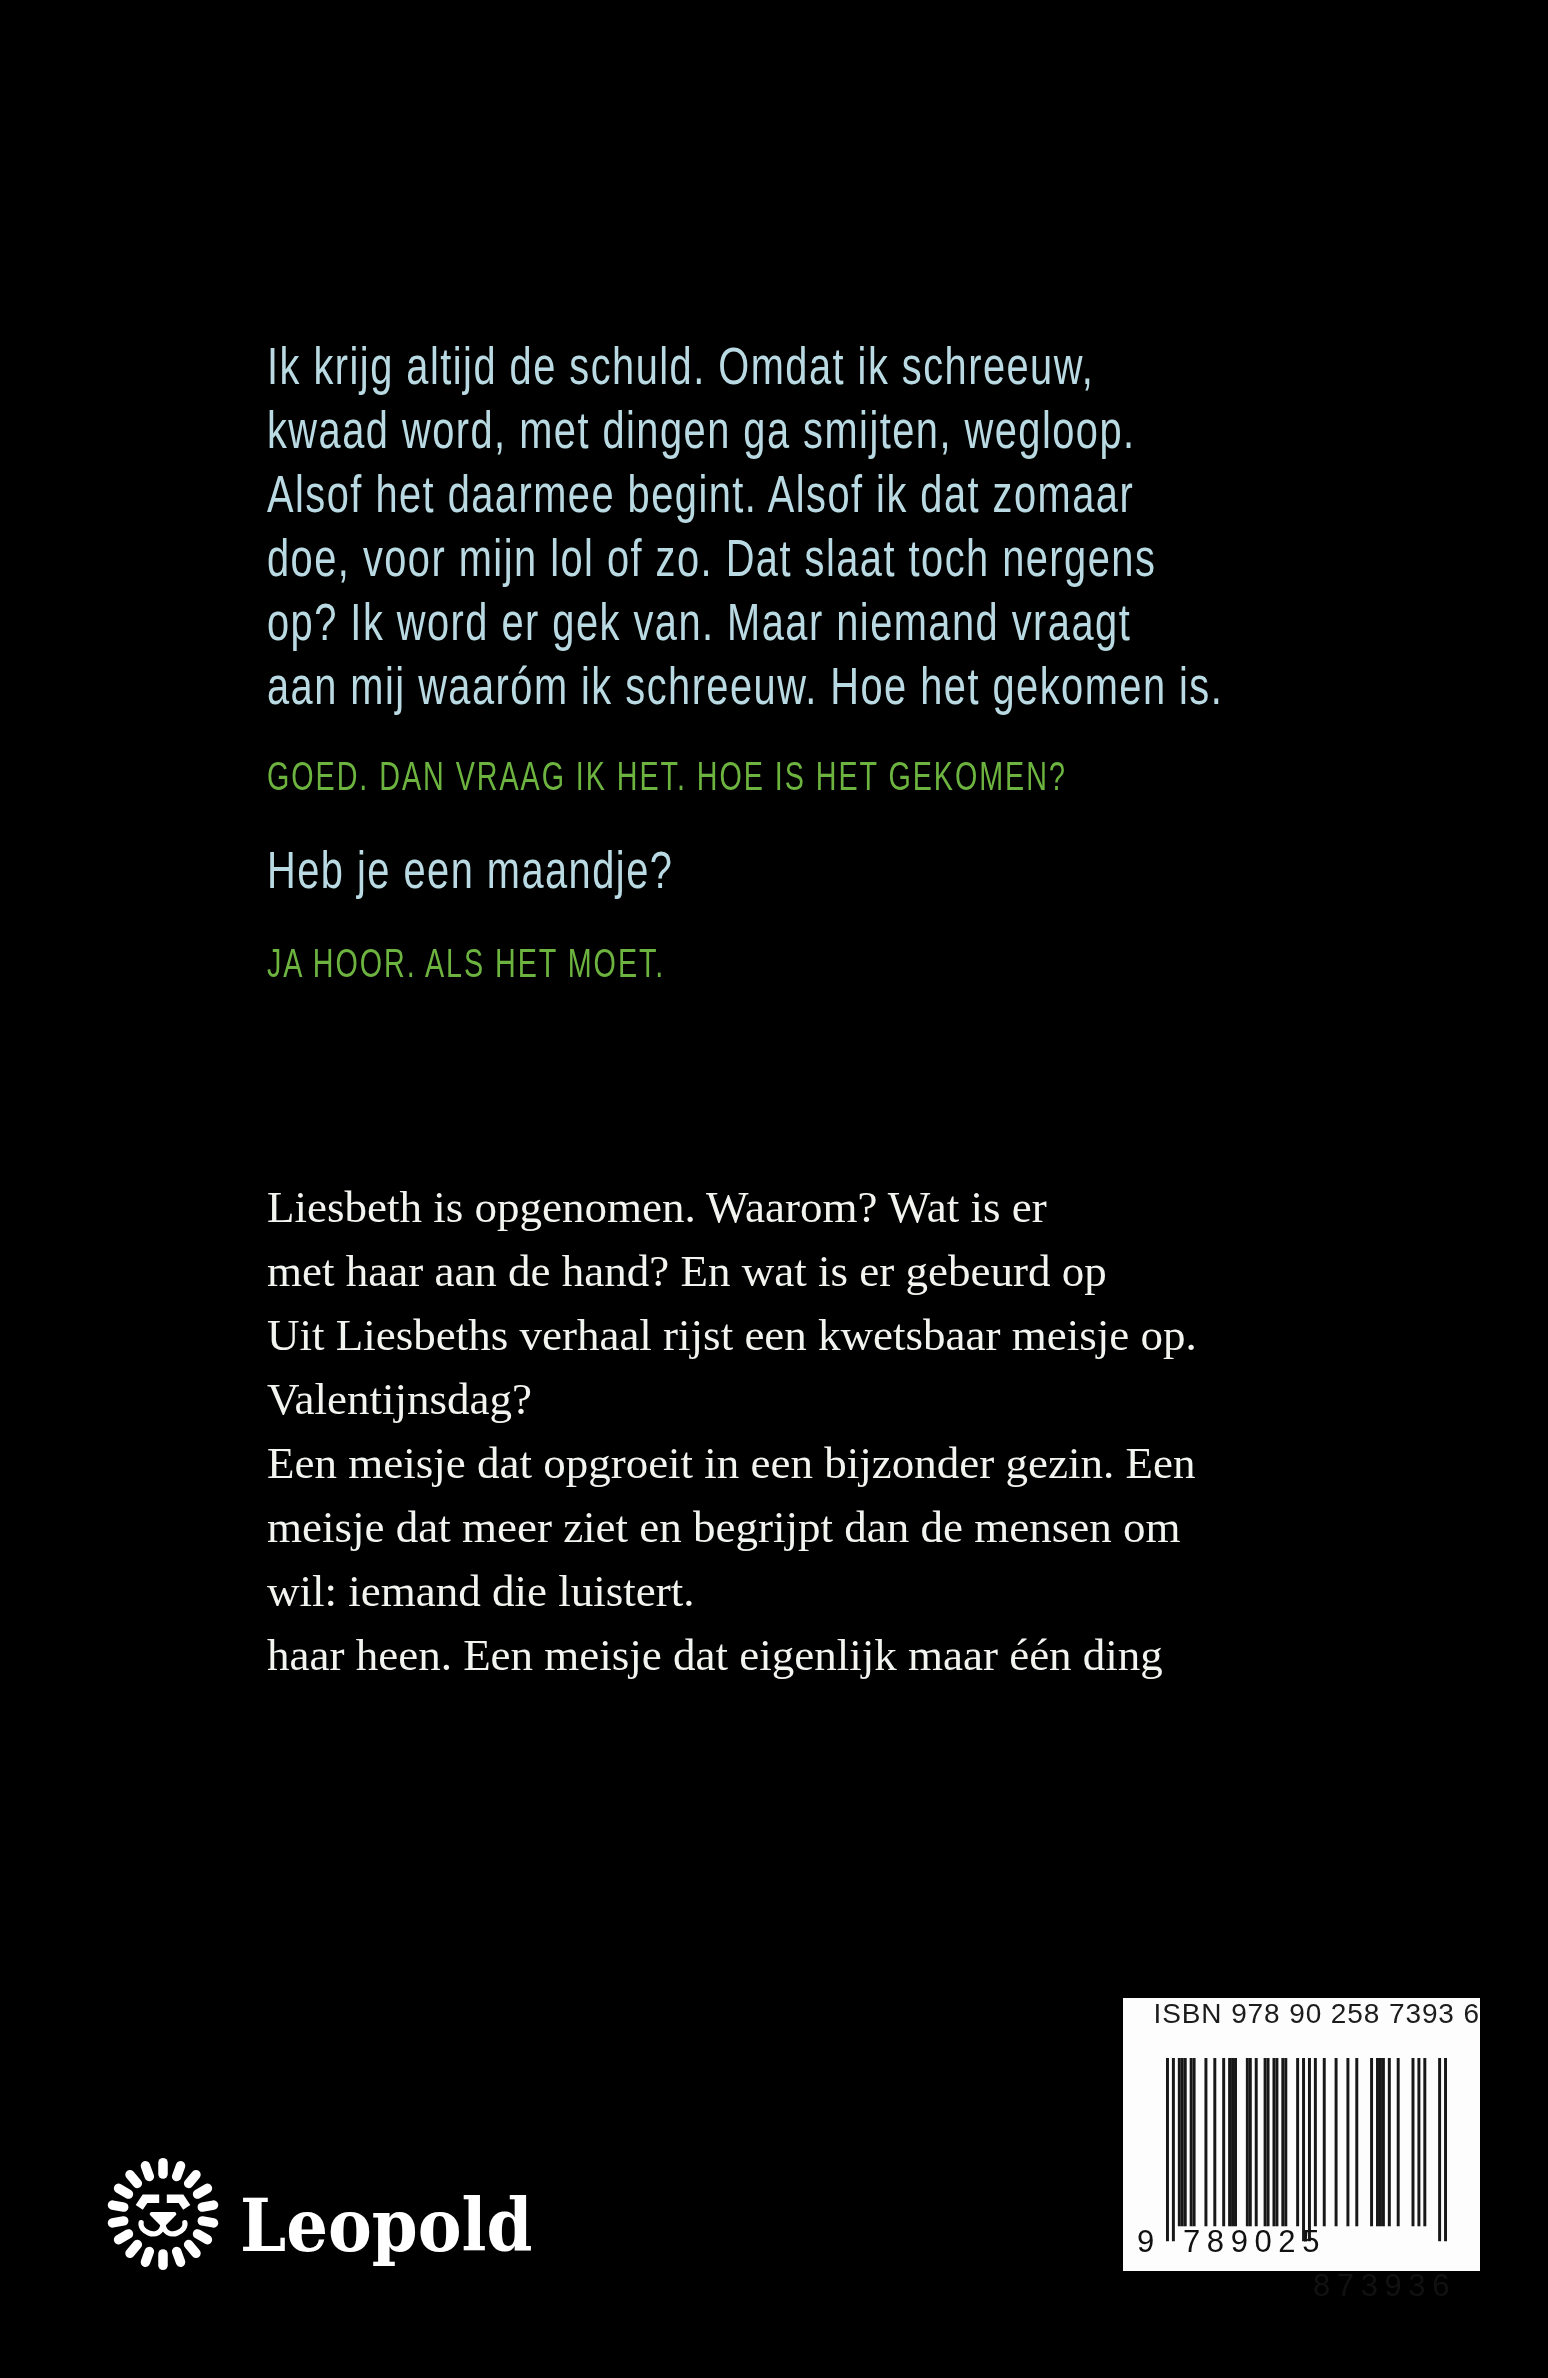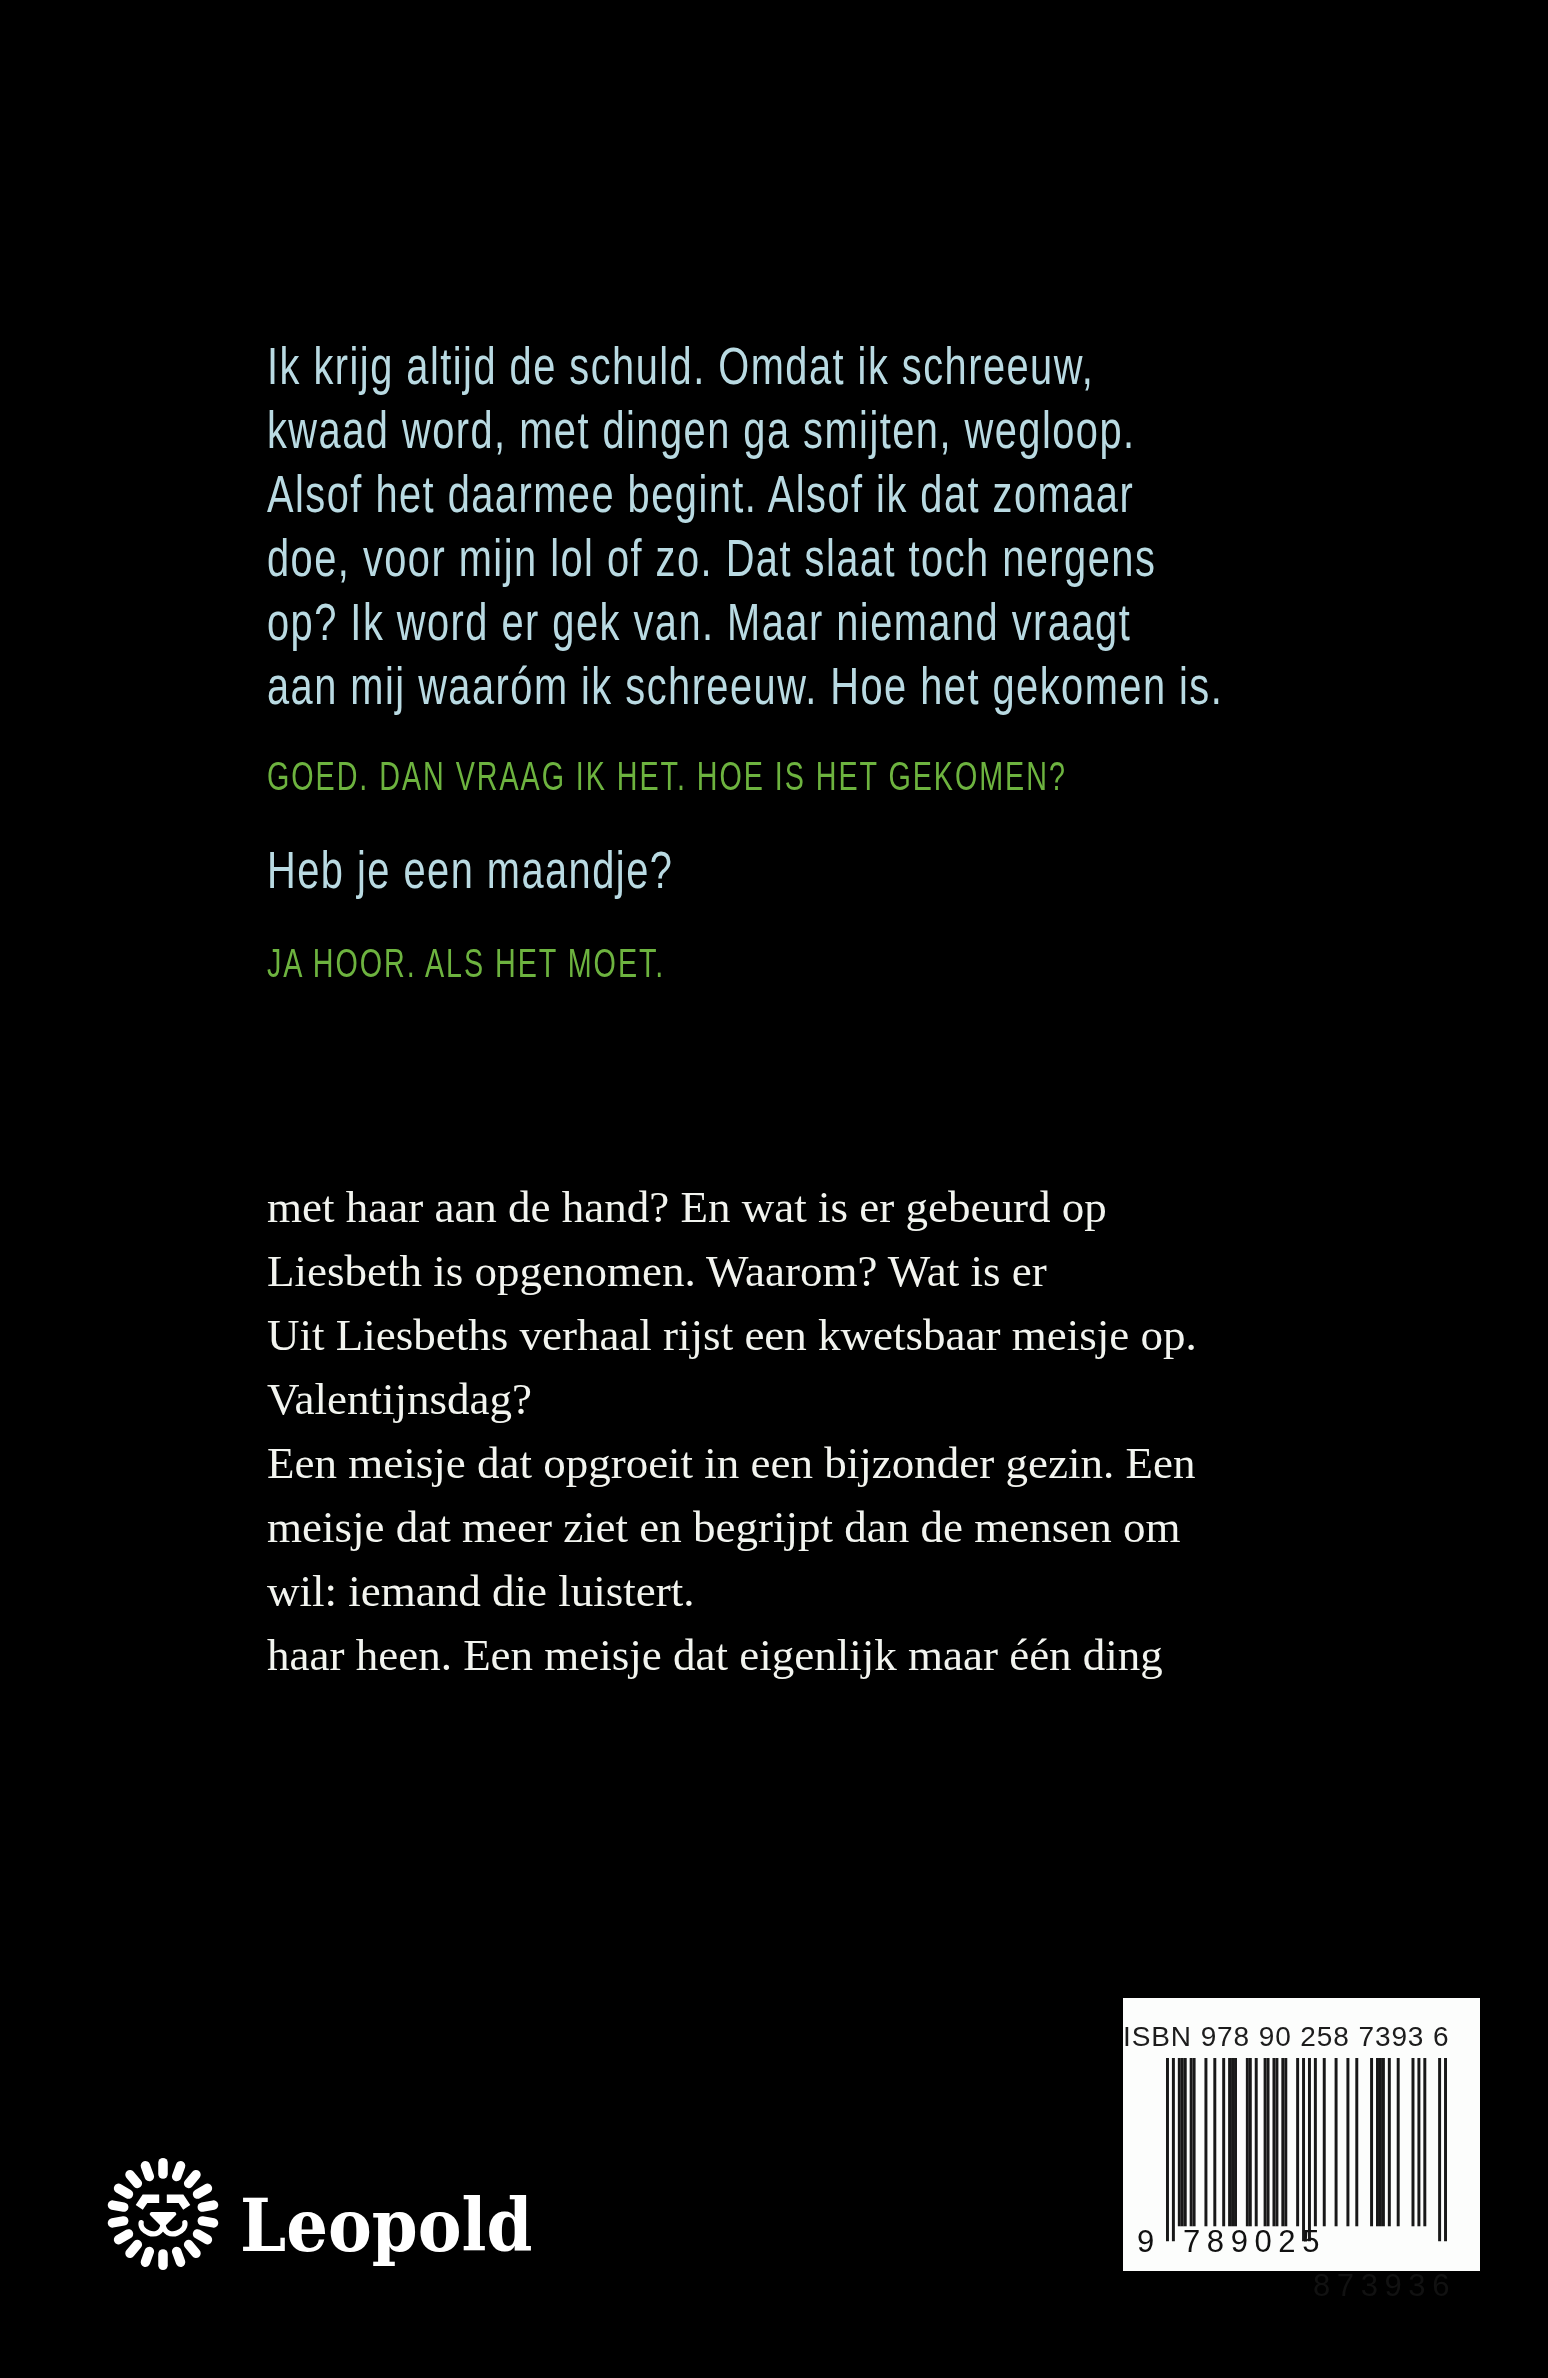--- a/index.html
+++ b/index.html
@@ -42,22 +42,22 @@
     font-size:45px;line-height:64px;
     white-space:nowrap;
   }
   
   .isbn-box{
     position:absolute;left:1123px;top:1998px;
     width:357px;height:273px;
     background:#fcfdfc;
   }
   .isbn-label{
-    position:absolute;left:0;top:23px;width:100%;
-    text-align:left;color:#1c1c1c;
+    position:absolute;left:0;top:0;width:100%;
+    text-align:right;color:#1c1c1c;
     font-size:28px;letter-spacing:0.9px;font-weight:400;
     white-space:nowrap;
   }
   .barcode-svg{position:absolute;left:43px;top:60px;}
   .bc-digit{
     position:absolute;color:#111;
     font-size:31px;line-height:32px;top:228px;
     text-align:center;letter-spacing:6.6px;
   }
   .bc-left{left:5.6px;width:34px;letter-spacing:0;}
@@ -86,22 +86,22 @@
     <div class="quote-line">doe, voor mijn lol of zo. Dat slaat toch nergens</div>
     <div class="quote-line">op? Ik word er gek van. Maar niemand vraagt</div>
     <div class="quote-line">aan mij waaróm ik schreeuw. Hoe het gekomen is.</div>
   </div>
 
   <div class="green-line" style="top:756px">GOED. DAN VRAAG IK HET. HOE IS HET GEKOMEN?</div>
   <div class="answer-line" style="top:845px">Heb je een maandje?</div>
   <div class="green-line" style="top:943px">JA HOOR. ALS HET MOET.</div>
 
   <div class="blurb-block">
+    <div class="blurb-line">Liesbeth is opgenomen. Waarom? Wat is er</div>
     <div class="blurb-line">met haar aan de hand? En wat is er gebeurd op</div>
-    <div class="blurb-line">Liesbeth is opgenomen. Waarom? Wat is er</div>
     <div class="blurb-line">Uit Liesbeths verhaal rijst een kwetsbaar meisje op.</div>
     <div class="blurb-line">Valentijnsdag?</div>
     <div class="blurb-line">Een meisje dat opgroeit in een bijzonder gezin. Een</div>
     <div class="blurb-line">meisje dat meer ziet en begrijpt dan de mensen om</div>
     <div class="blurb-line">wil: iemand die luistert.</div>
     <div class="blurb-line">haar heen. Een meisje dat eigenlijk maar één ding</div>
   </div>
 
   <div class="isbn-box">
     <div class="isbn-label">ISBN 978 90 258 7393 6</div>

